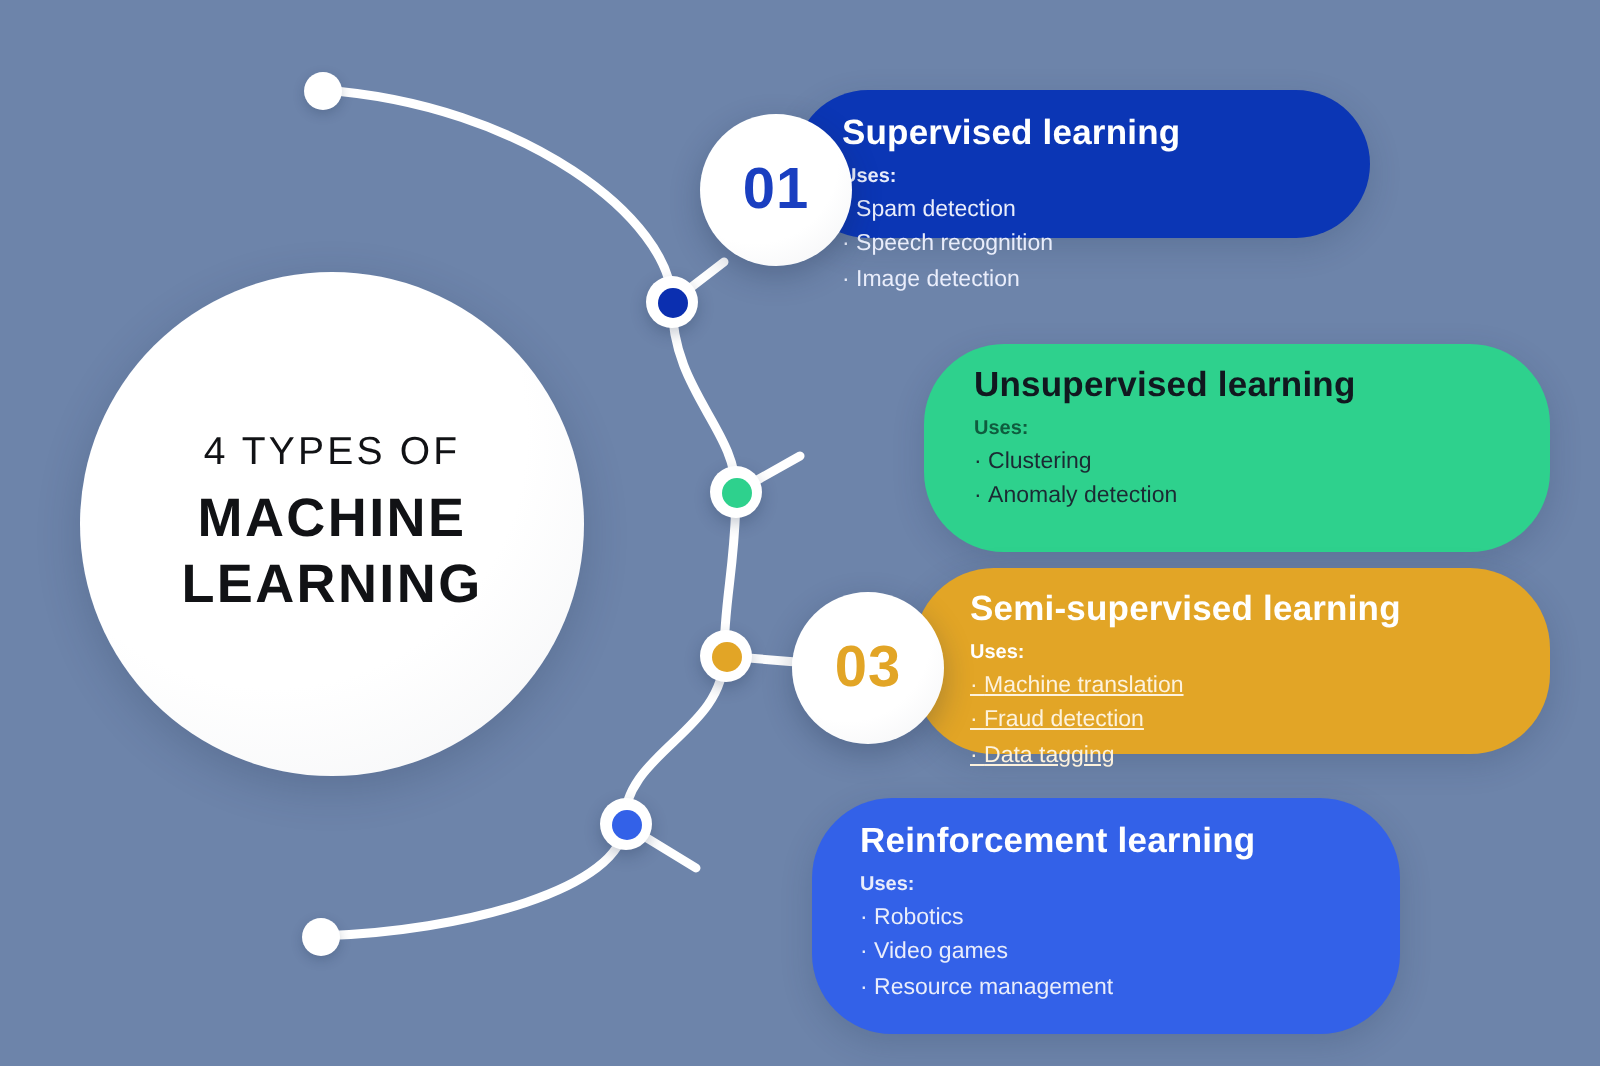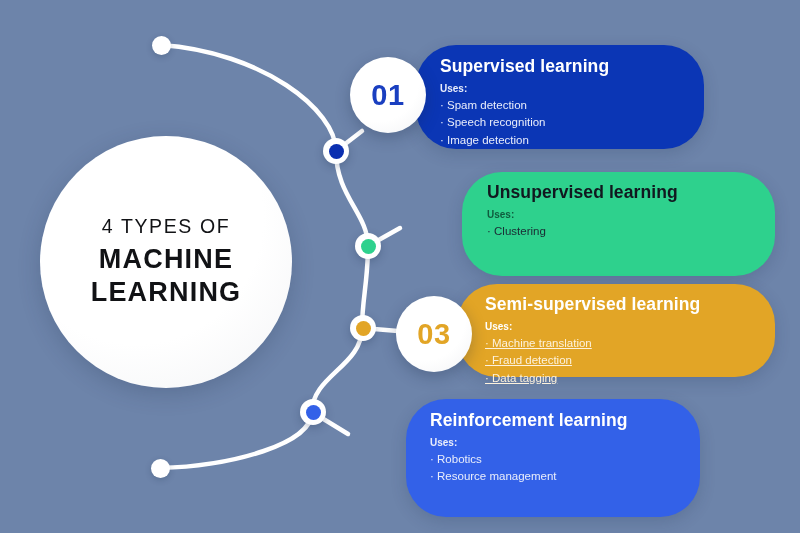--- a/index.html
+++ b/index.html
@@ -90,21 +90,21 @@
     padding: 0;
     font-size: 11.5px;
     font-weight: 400;
     line-height: 1.52;
   }
   .card .uses-list li::before {
     content: "\00B7\00A0";
   }
 
   
-  #card-1 { left: 416px; top: 45px;  width: 288px; height: 104px;  background: #0b36b5; color: #ffffff; }
+  #card-1 { left: 397px; top: 45px;  width: 288px; height: 74px;  background: #0b36b5; color: #ffffff; }
   #card-1 .card-body { padding: 12px 18px 0 24px; }
   #card-1 .uses-label, #card-1 .uses-list { color: #e9edfb; }
 
   #card-2 { left: 462px; top: 172px; width: 313px; height: 104px;  background: #2ed18d; color: #11181f; }
   #card-2 .card-body { padding: 11px 18px 0 25px; }
   #card-2 .uses-label { color: #0f5c3e; }
   #card-2 .uses-list  { color: #1b2a33; }
 
   #card-3 { left: 457px; top: 284px; width: 318px; height: 93px;  background: #e2a526; color: #ffffff; }
   #card-3 .card-body { padding: 11px 18px 0 28px; }
@@ -222,20 +222,21 @@
       </ul>
     </div>
   </div>
 
   <div class="card" id="card-2">
     <div class="card-body">
       <h2 class="card-title">Unsupervised learning</h2>
       <div class="uses-label">Uses:</div>
       <ul class="uses-list">
         <li>Clustering</li>
+        <li>Anomaly detection</li>
       </ul>
     </div>
   </div>
 
   <div class="card" id="card-3">
     <div class="card-body">
       <h2 class="card-title">Semi-supervised learning</h2>
       <div class="uses-label">Uses:</div>
       <ul class="uses-list">
         <li>Machine translation</li>
@@ -244,20 +245,21 @@
       </ul>
     </div>
   </div>
 
   <div class="card" id="card-4">
     <div class="card-body">
       <h2 class="card-title">Reinforcement learning</h2>
       <div class="uses-label">Uses:</div>
       <ul class="uses-list">
         <li>Robotics</li>
+        <li>Video games</li>
         <li>Resource management</li>
       </ul>
     </div>
   </div>
 
   <div class="num-bubble" id="num-1">01</div>
   <div class="num-bubble" id="num-3">03</div>
 
 </div>
 

